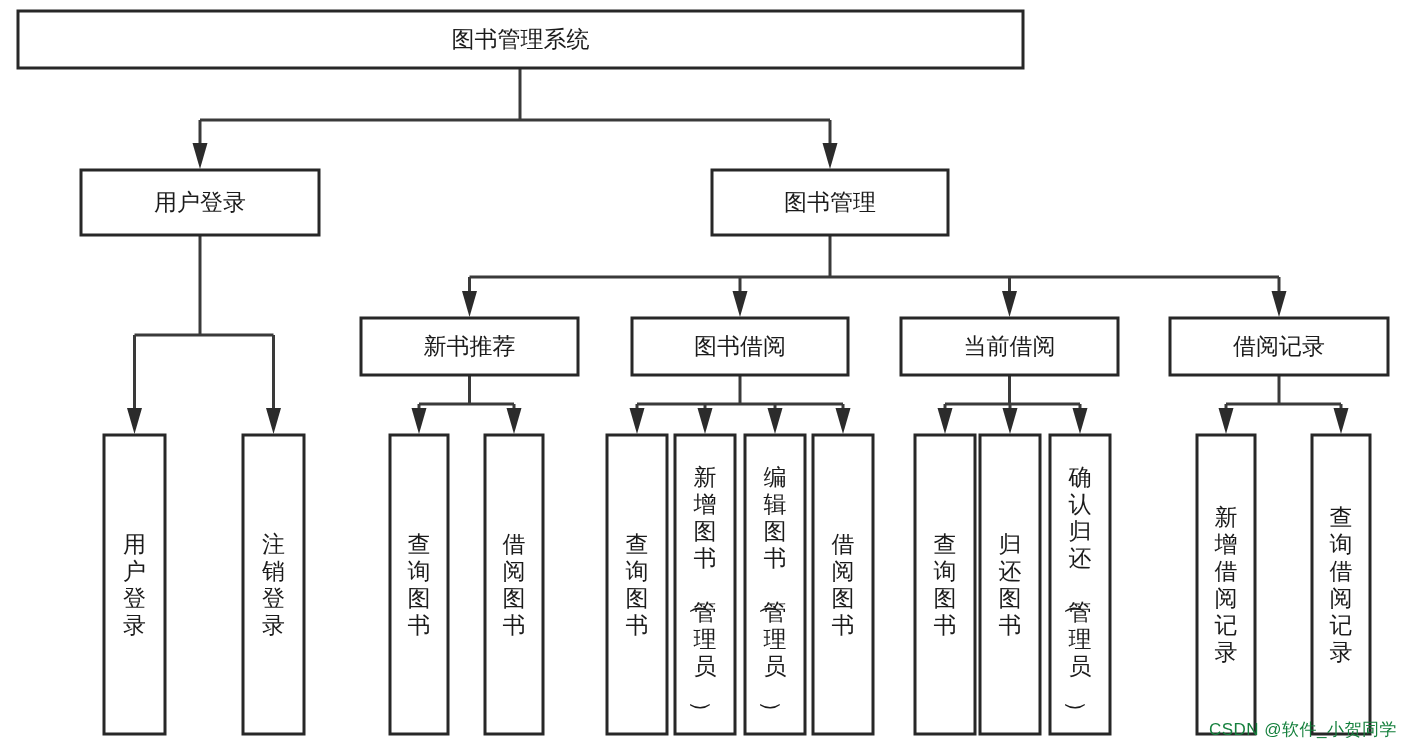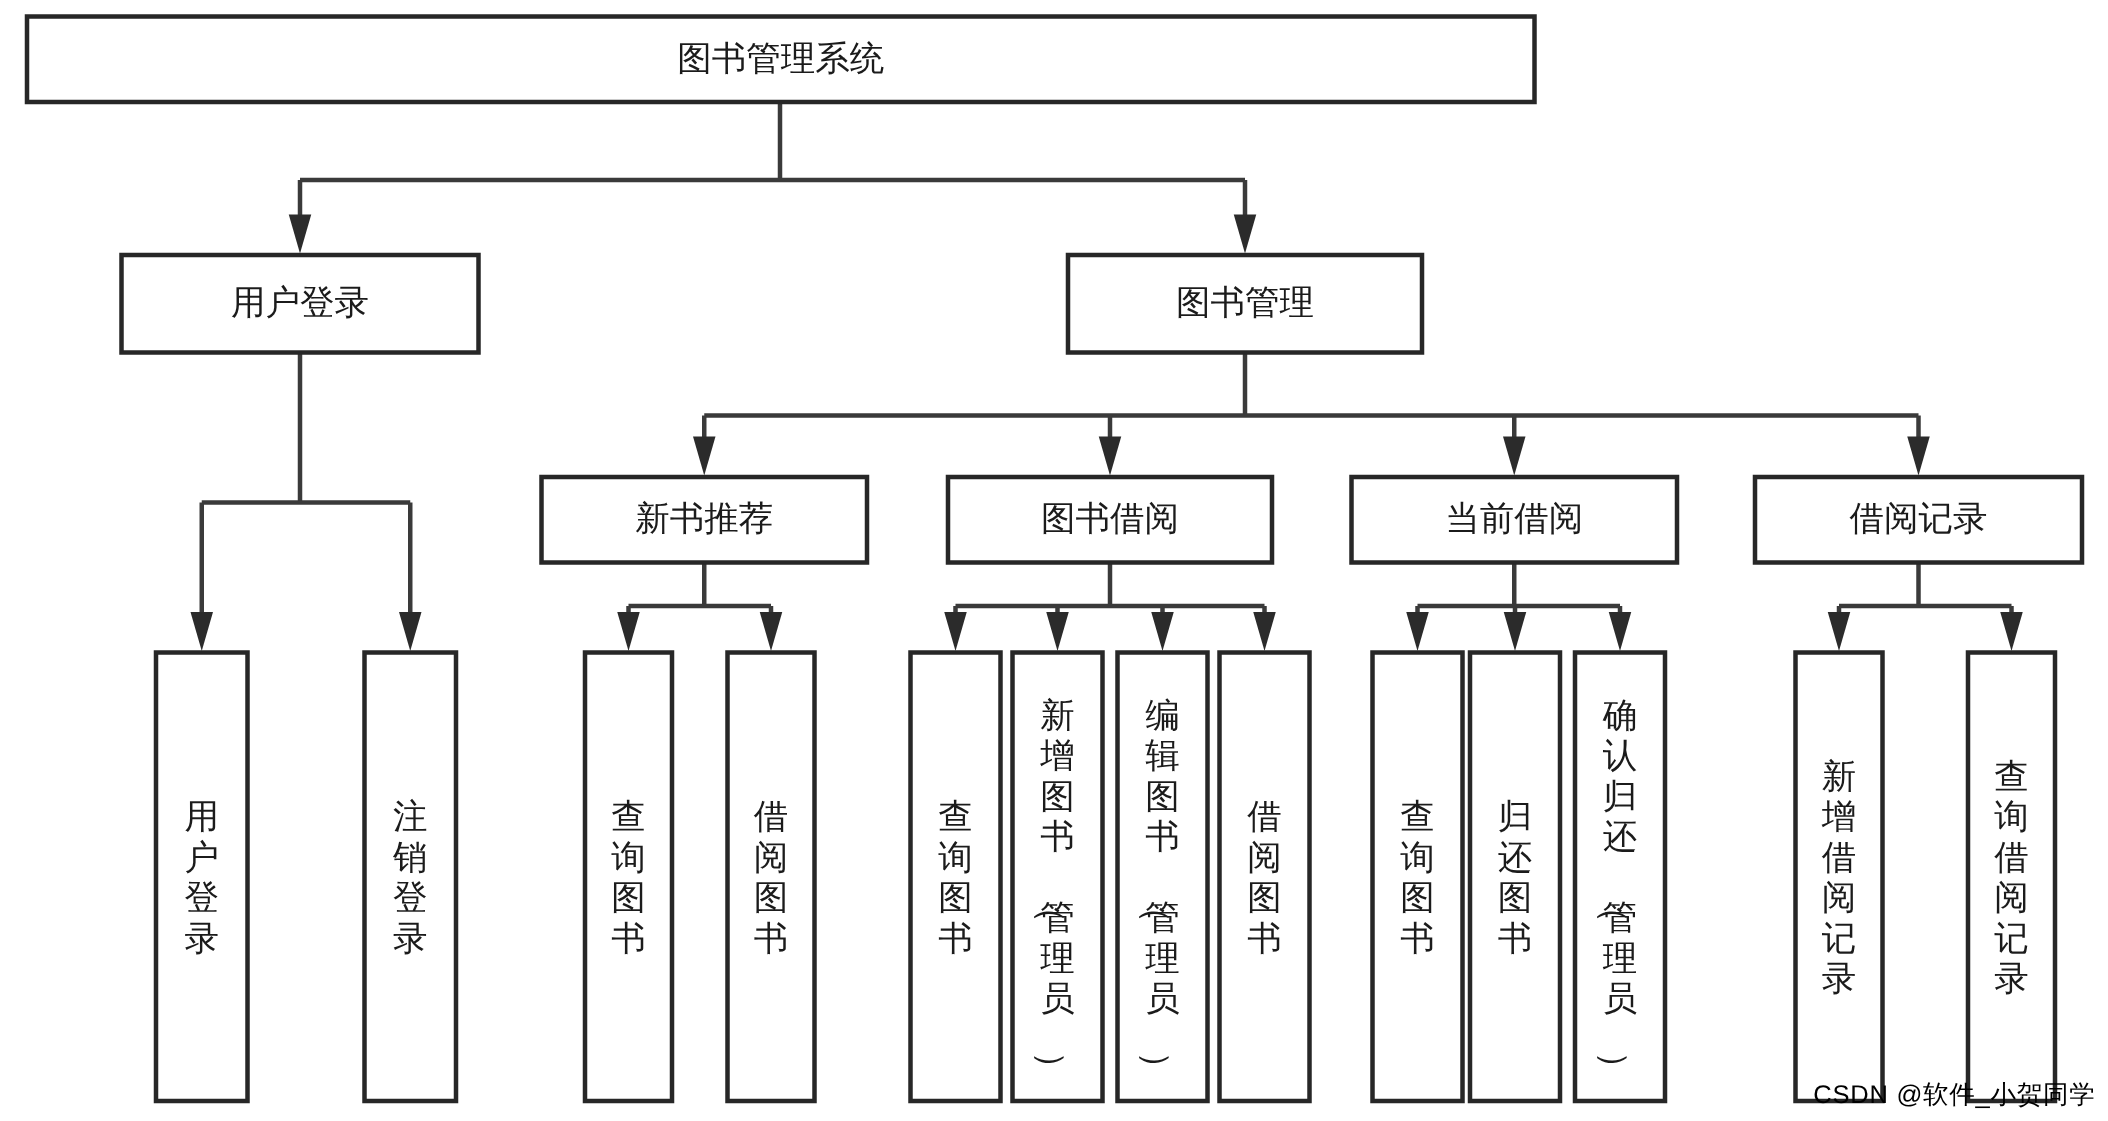--- a/index.html
+++ b/index.html
@@ -55,21 +55,21 @@
     fill: #1b1b1b;
     text-anchor: middle;
     white-space: pre;
   }
   .watermark-text {
     position: absolute;
     right: 8px;
     bottom: 6px;
     font-family: "Liberation Sans", "DejaVu Sans", sans-serif;
     font-size: 17px;
-    color: #000000;
+    color: #15803d;
     letter-spacing: 0.5px;
     user-select: none;
     pointer-events: none;
     white-space: nowrap;
   }
 </style>
 </head>
 <body>
 
 <div id="diagram-root">

